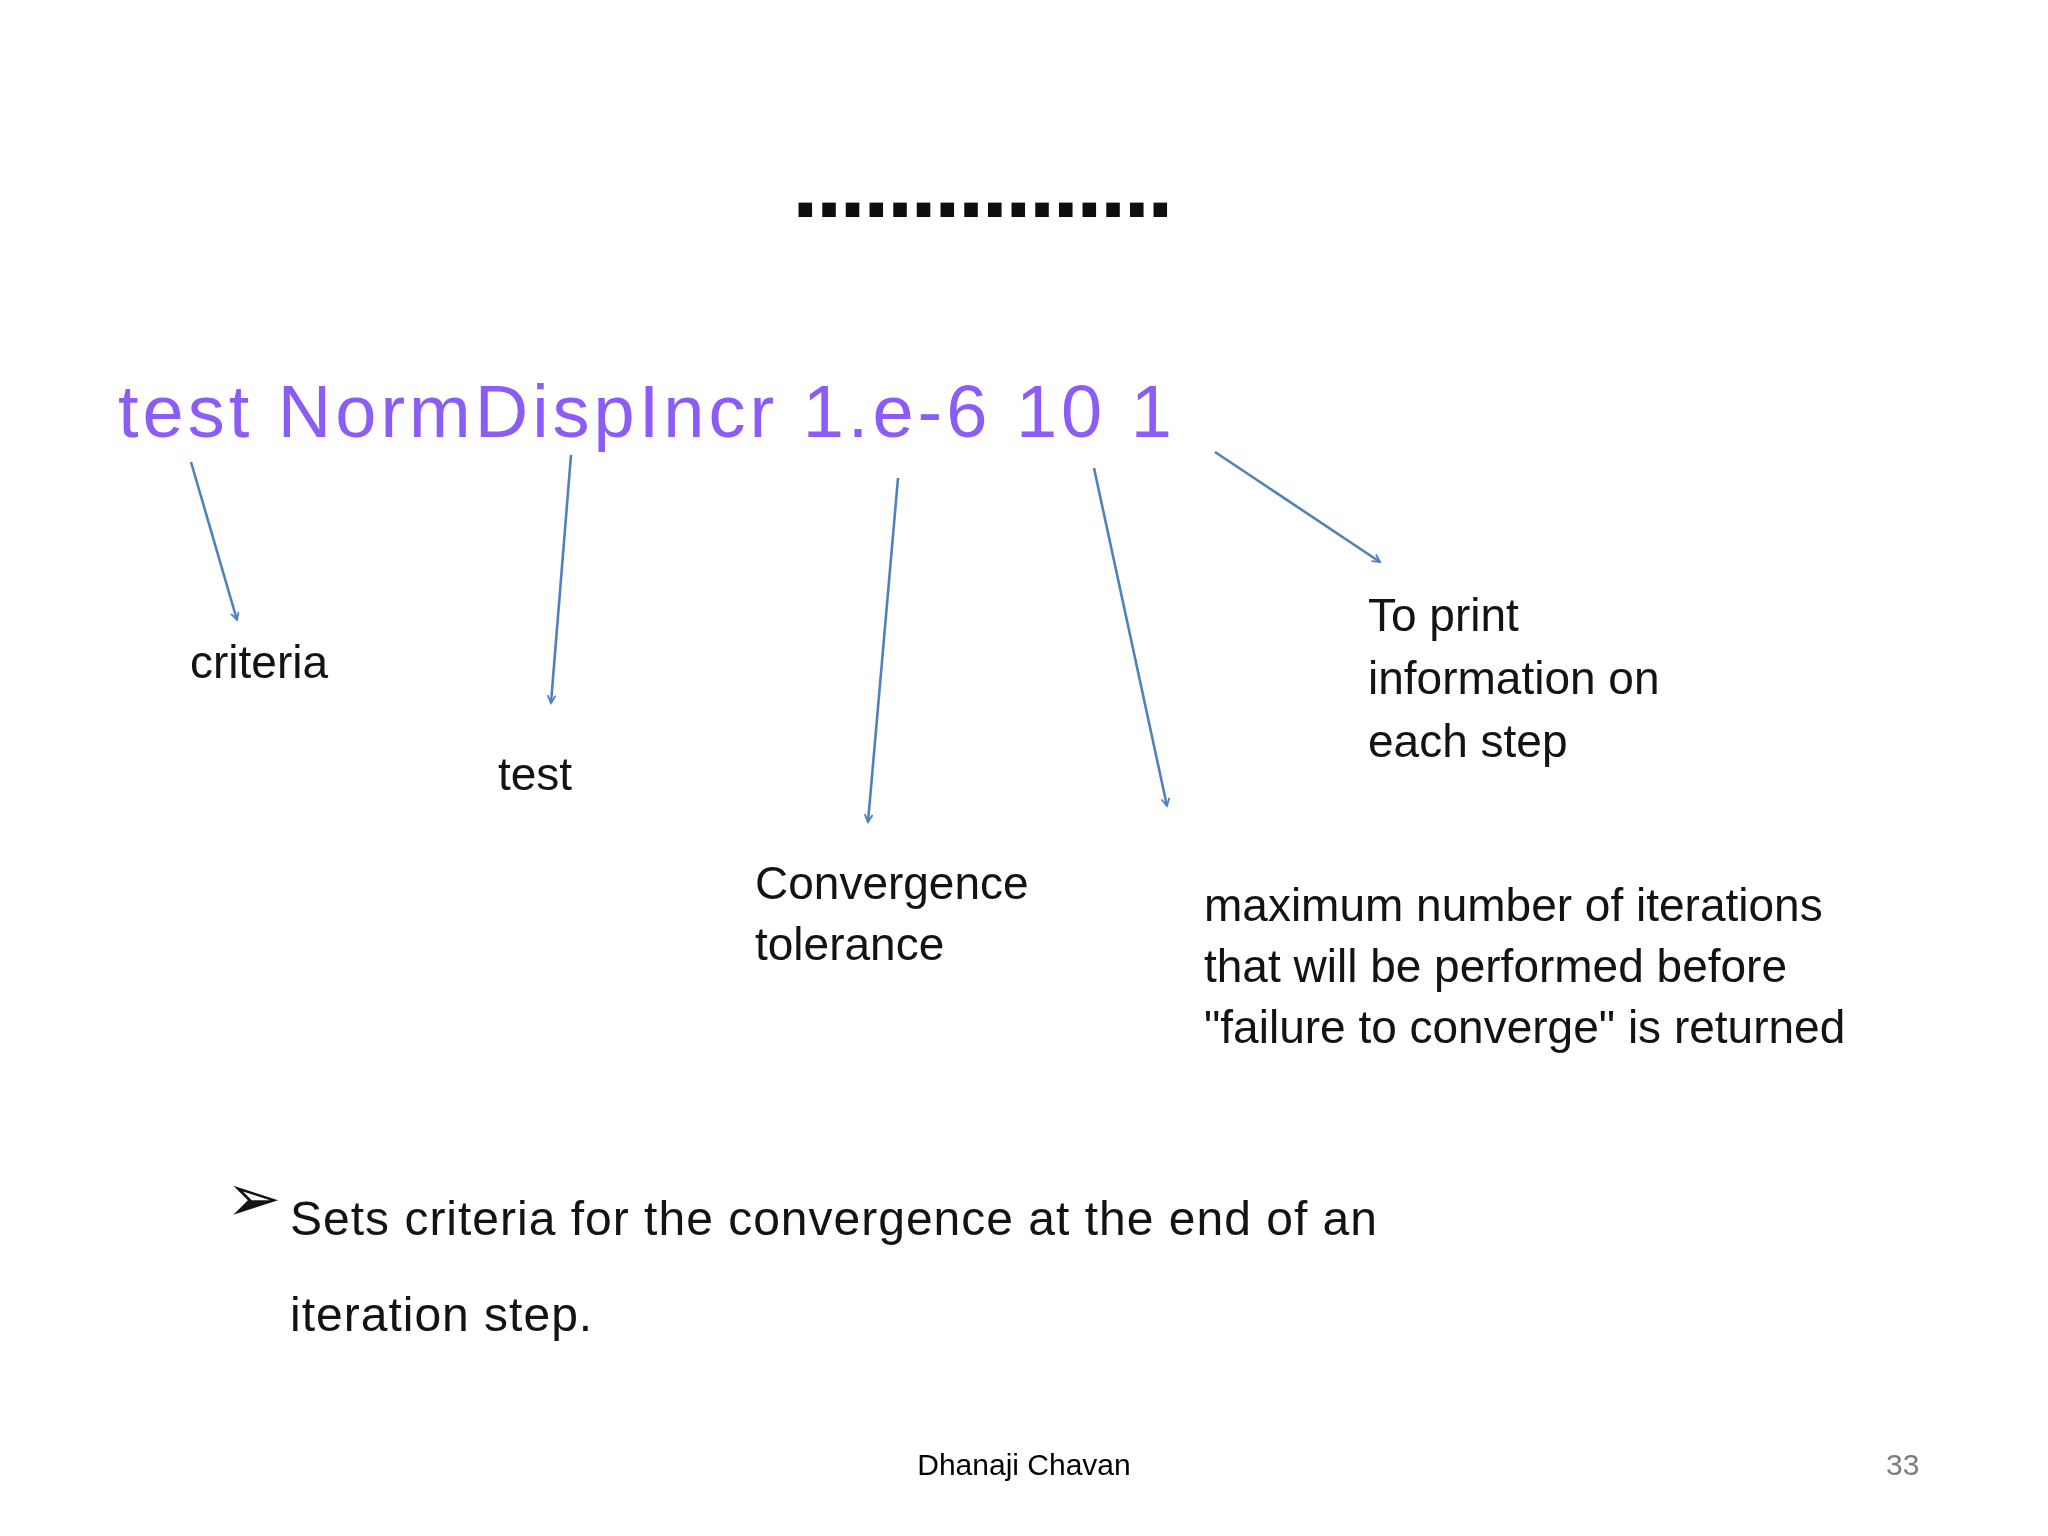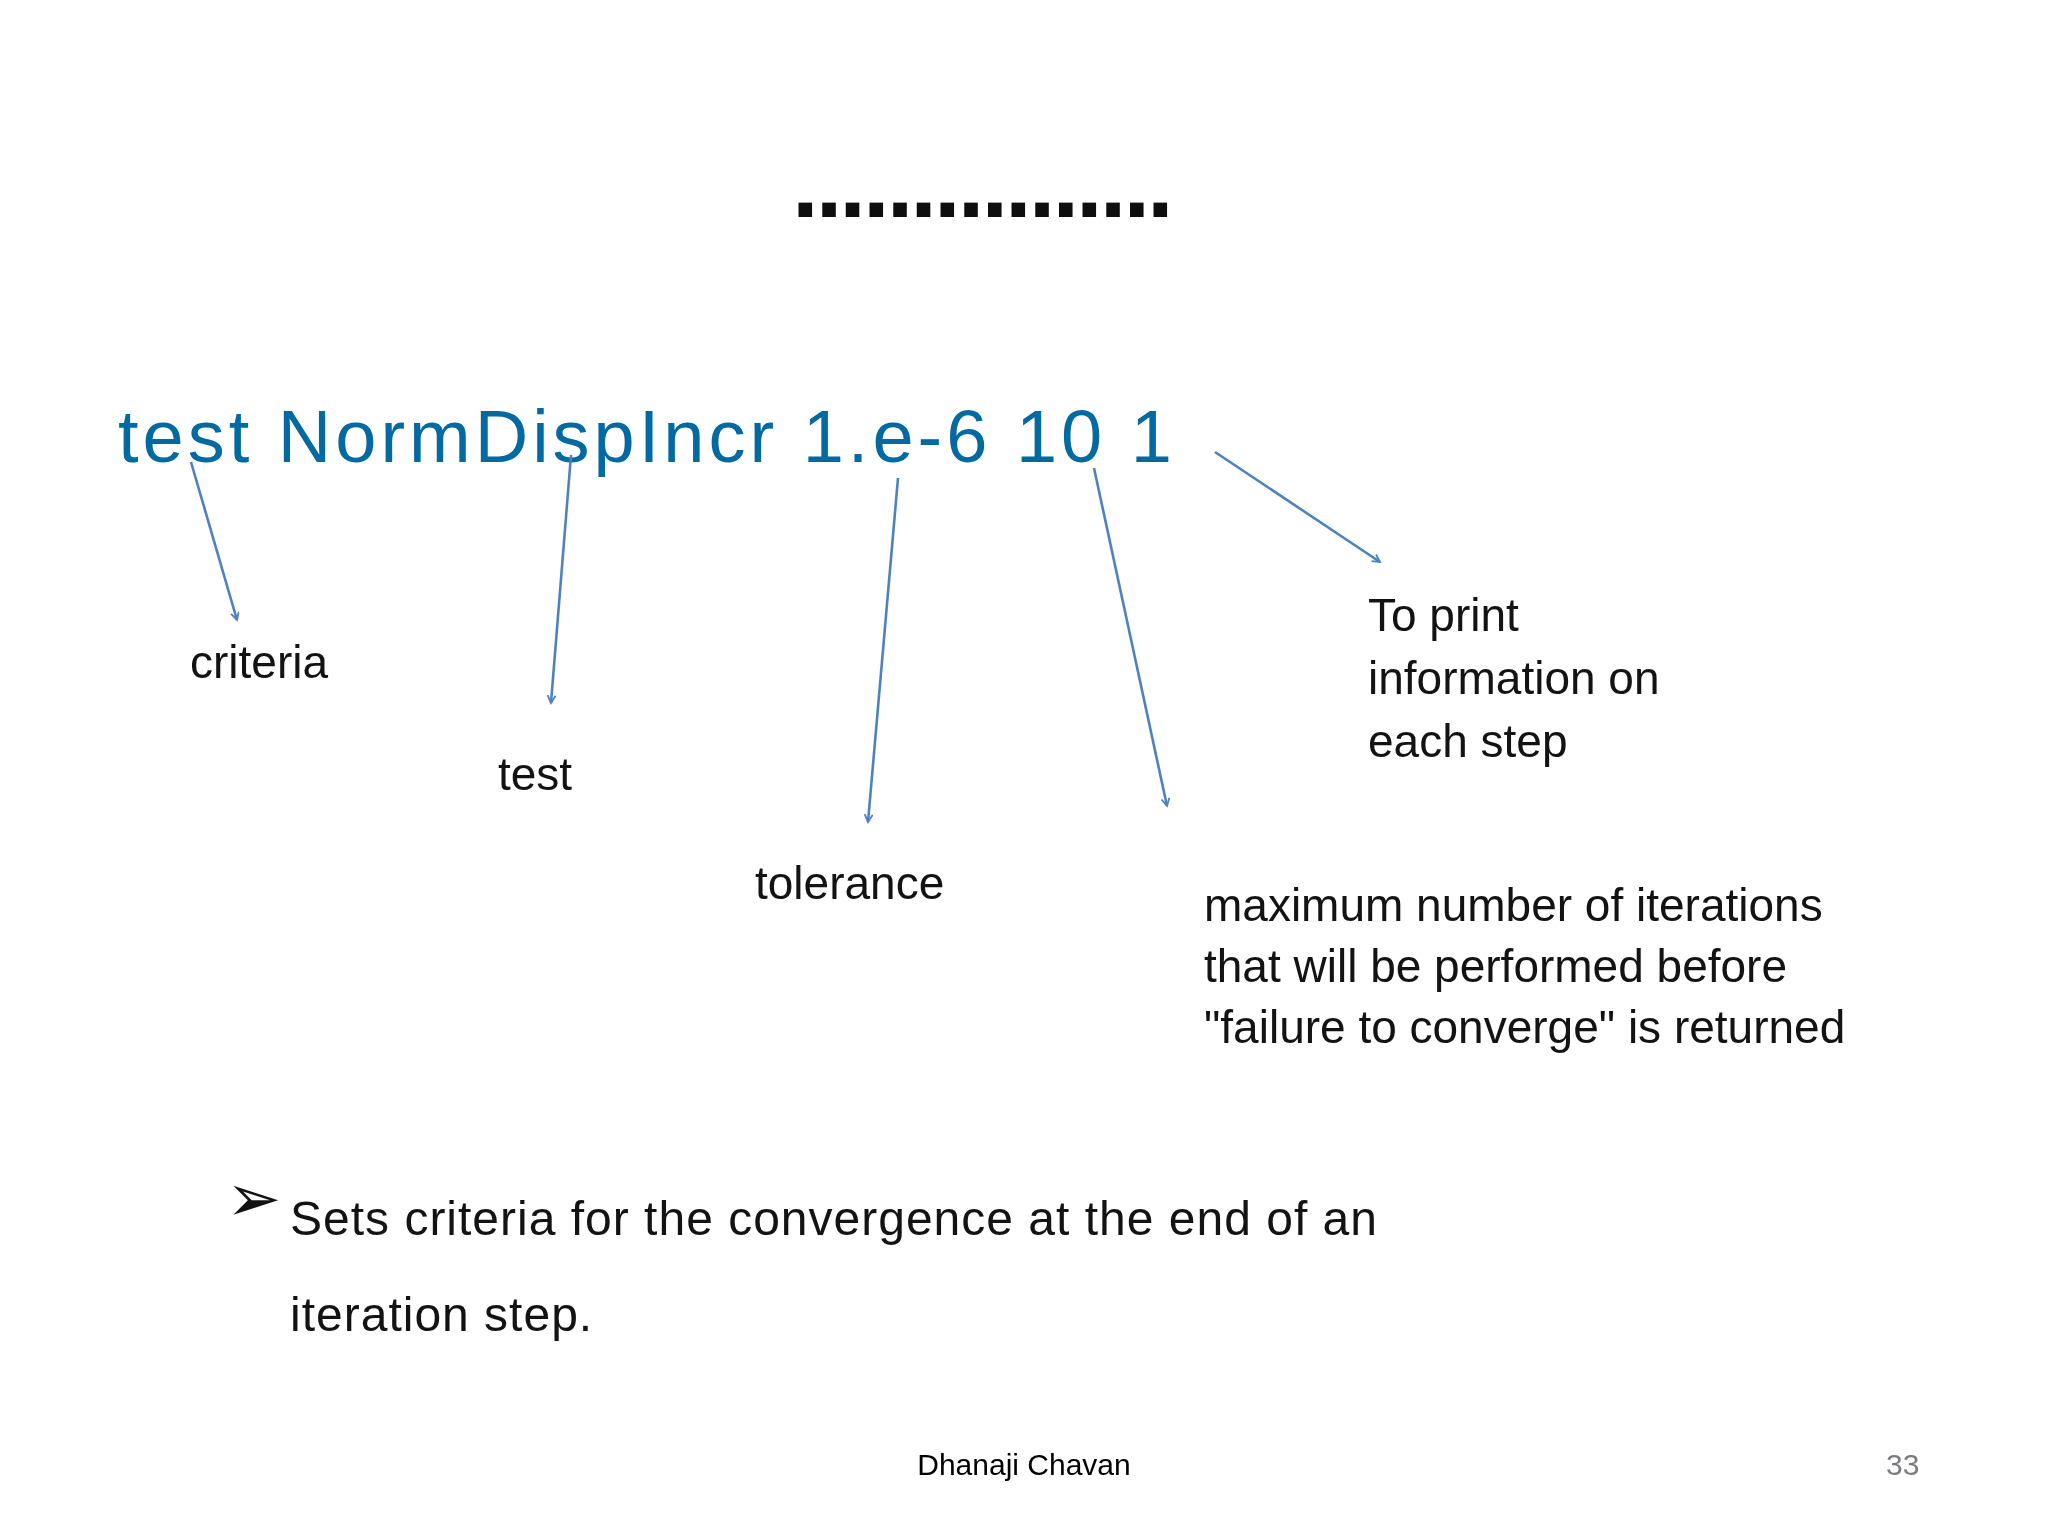--- a/index.html
+++ b/index.html
@@ -16,25 +16,25 @@
   .title-dots{
     left:792px; top:136px;
     font-size:96px;
     font-weight:700;
     letter-spacing:-3px;
     line-height:1;
     color:#0e0e0e;
     white-space:nowrap;
   }
   .command-line{
-    left:118px; top:400px;
+    left:118px; top:375px;
     font-size:74px;
     letter-spacing:4px;
     line-height:1;
-    color:#0369a1;
+    color:#8b5cf6;
     white-space:nowrap;
   }
   .arrow-layer{left:0;top:0;width:2048px;height:1536px;pointer-events:none;}
   .anno{
     font-size:46px;
     line-height:61px;
     color:#131313;
     white-space:nowrap;
   }
   .anno-command{left:190px; top:632px;}
@@ -91,20 +91,21 @@
       <line x1="1094" y1="468" x2="1167" y2="806" marker-end="url(#ah)"></line>
       <line x1="1215" y1="452" x2="1380" y2="562" marker-end="url(#ah)"></line>
     </g>
   </svg>
 
   <div class="abs anno anno-command">criteria</div>
 
   <div class="abs anno anno-type">test</div>
 
   <div class="abs anno anno-tolerance">
+    <div>Convergence</div>
     <div>tolerance</div>
   </div>
 
   <div class="abs anno anno-max">
     <div>maximum number of iterations</div>
     <div>that will be performed before</div>
     <div>"failure to converge" is returned</div>
   </div>
 
   <div class="abs anno anno-print">

